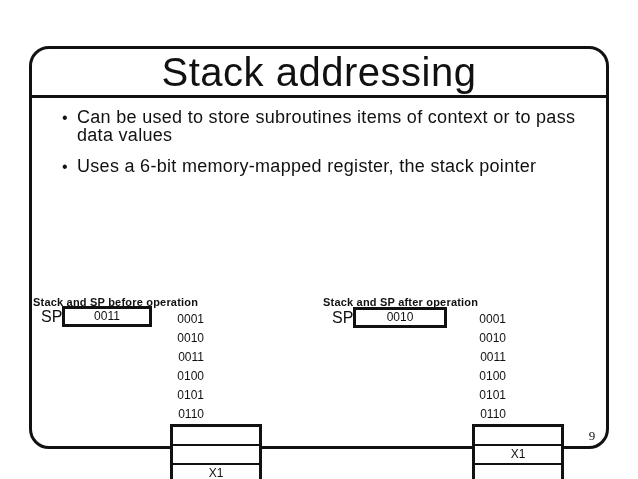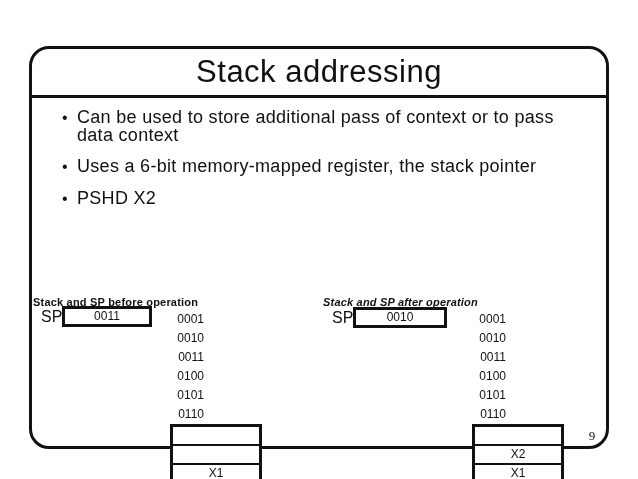--- a/index.html
+++ b/index.html
@@ -9,32 +9,32 @@
   }
   .frame {
     position:absolute; left:29px; top:46px; width:580px; height:403px;
     border:3px solid #111111; border-radius:20px; box-sizing:border-box; background:#ffffff;
   }
   .titleband {
     position:absolute; left:0; top:0; width:574px; height:46px;
     border-bottom:3px solid #111111;
     display:flex; align-items:center; justify-content:center;
   }
-  .title { font-size:31px; letter-spacing:0.5px; white-space:nowrap; }
+  .title { font-size:40px; letter-spacing:0.5px; white-space:nowrap; }
 
   .bullets { position:absolute; left:30px; top:59px; width:520px; }
   .bullet { display:flex; margin-bottom:13px; font-size:18px; line-height:18px; letter-spacing:0.3px; }
   .dot { width:15px; flex:0 0 15px; }
   .dot::before { content:"\2022"; font-size:16px; }
   .btext { display:block; }
   .bline { display:block; white-space:nowrap; }
 
   .diag-heading { position:absolute; font-size:11px; font-weight:bold; letter-spacing:0.2px; white-space:nowrap;margin-top:8px; }
   .hd-before { left:1px;   top:239px; }
-  .hd-after  { left:291px; top:239px;font-style:italic; }
+  .hd-after  { left:291px; top:239px; }
 
   .sp-label { position:absolute; font-size:16px; line-height:21px; }
   .sp-label-before { left:9px;   top:257px; }
   .sp-label-after  { left:300px; top:258px; }
 
   .sp-box {
     position:absolute; height:21px; border:3px solid #111111; box-sizing:border-box;
     text-align:center; font-size:12px; line-height:15px; background:#ffffff;
   }
   .sp-box-before { left:30px;  top:257px; width:90px; }
@@ -67,34 +67,28 @@
   <div class="frame">
 
     <div class="titleband">
       <div class="title">Stack addressing</div>
     </div>
 
     <div class="bullets">
       <div class="bullet">
         <span class="dot"></span>
         <span class="btext">
-          <span class="bline">Can be used to store additional pass of context or to pass</span>
-          <span class="bline">data context</span>
+          <span class="bline">Can be used to store subroutines items of context or to pass</span>
+          <span class="bline">data values</span>
         </span>
       </div>
       <div class="bullet">
         <span class="dot"></span>
         <span class="btext">
           <span class="bline">Uses a 6-bit memory-mapped register, the stack pointer</span>
-        </span>
-      </div>
-      <div class="bullet">
-        <span class="dot"></span>
-        <span class="btext">
-          <span class="bline">PSHD X2</span>
         </span>
       </div>
     </div>
 
     <div class="diag-heading hd-before">Stack and SP before operation</div>
     <div class="sp-label sp-label-before">SP</div>
     <div class="sp-box sp-box-before">
       <span>0011</span>
     </div>
     <div class="stack stack-before">
@@ -125,21 +119,20 @@
       <div class="addr-col">
         <span class="addr">0001</span>
         <span class="addr">0010</span>
         <span class="addr">0011</span>
         <span class="addr">0100</span>
         <span class="addr">0101</span>
         <span class="addr">0110</span>
       </div>
       <div class="cells">
         <div class="cell"></div>
-        <div class="cell">X2</div>
         <div class="cell">X1</div>
         <div class="cell"></div>
         <div class="cell"></div>
         <div class="cell"></div>
       </div>
     </div>
 
     <div class="pagenum">9</div>
   </div>
 </div>

